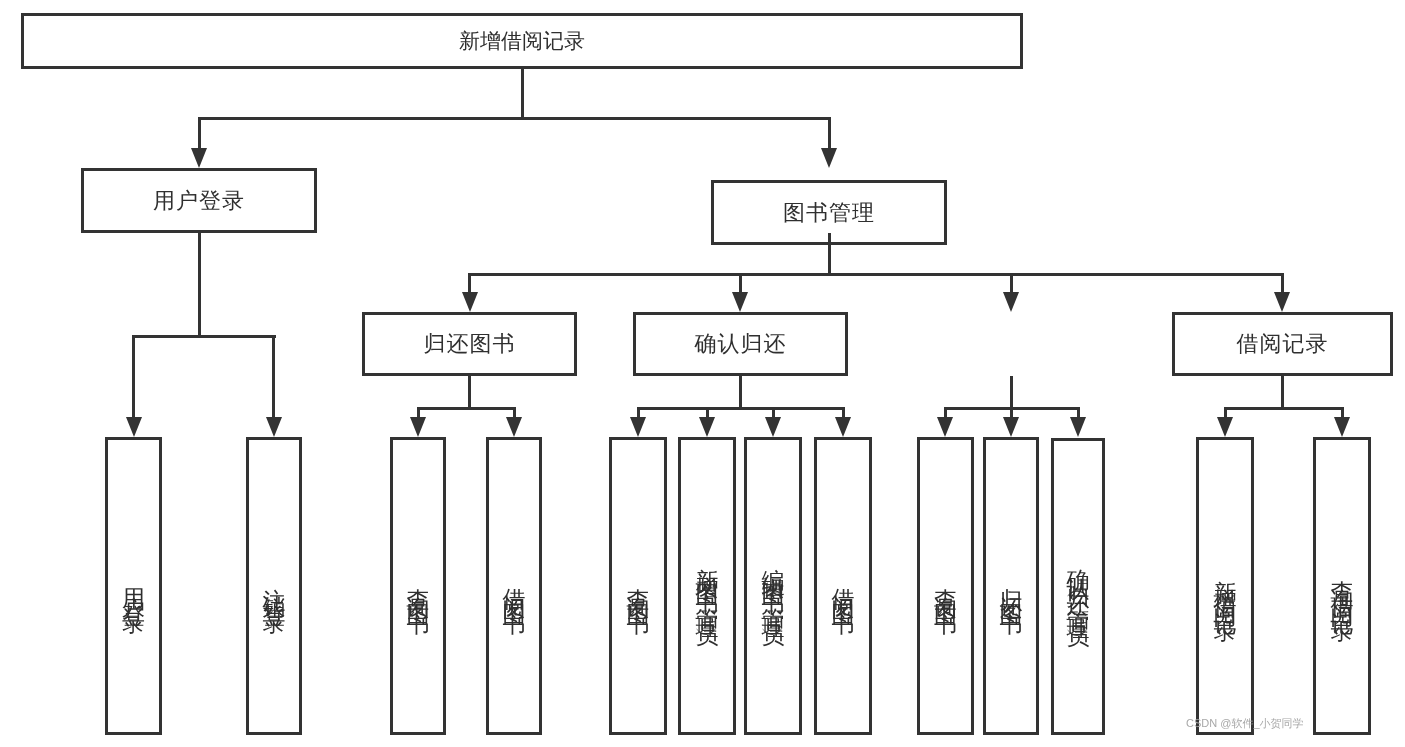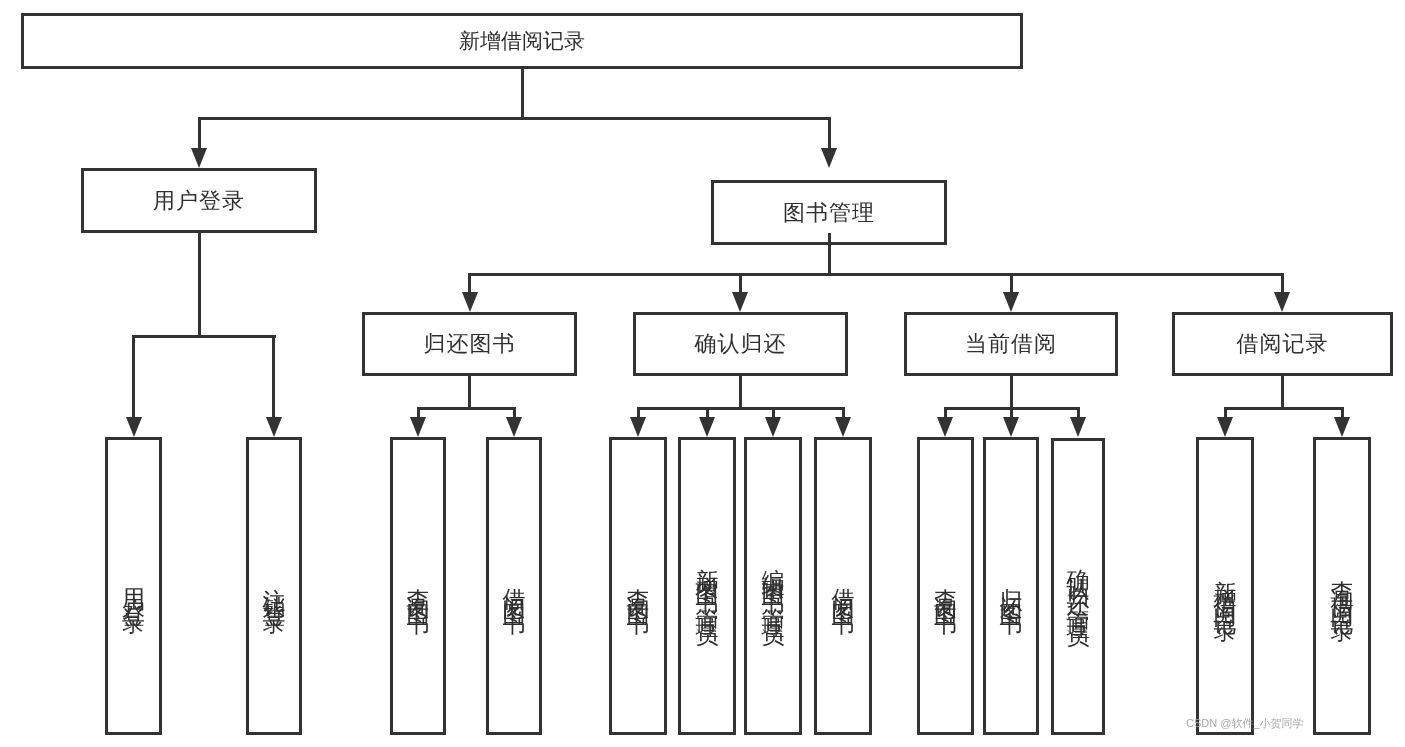--- a/index.html
+++ b/index.html
@@ -77,23 +77,20 @@
   <div class="vl" style="left:1010px;top:273px;height:22px;"></div>
   <div class="arw" style="left:1003px;top:292px;"></div>
   <div class="vl" style="left:1281px;top:273px;height:22px;"></div>
   <div class="arw" style="left:1274px;top:292px;"></div>
 
   <div class="box hbox" style="left:362px;top:312px;width:215px;height:64px;">
     <span>归还图书</span>
   </div>
   <div class="box hbox" style="left:633px;top:312px;width:215px;height:64px;">
     <span>确认归还</span>
-  </div>
-  <div class="box hbox" style="left:904px;top:312px;width:214px;height:64px;">
-    <span>当前借阅</span>
   </div>
   <div class="box hbox" style="left:1172px;top:312px;width:221px;height:64px;">
     <span>借阅记录</span>
   </div>
 
   <div class="vl" style="left:468px;top:376px;height:34px;"></div>
   <div class="hl" style="left:417px;top:407px;width:99px;"></div>
   <div class="vl" style="left:417px;top:407px;height:14px;"></div>
   <div class="arw" style="left:410px;top:417px;"></div>
   <div class="vl" style="left:513px;top:407px;height:14px;"></div>

